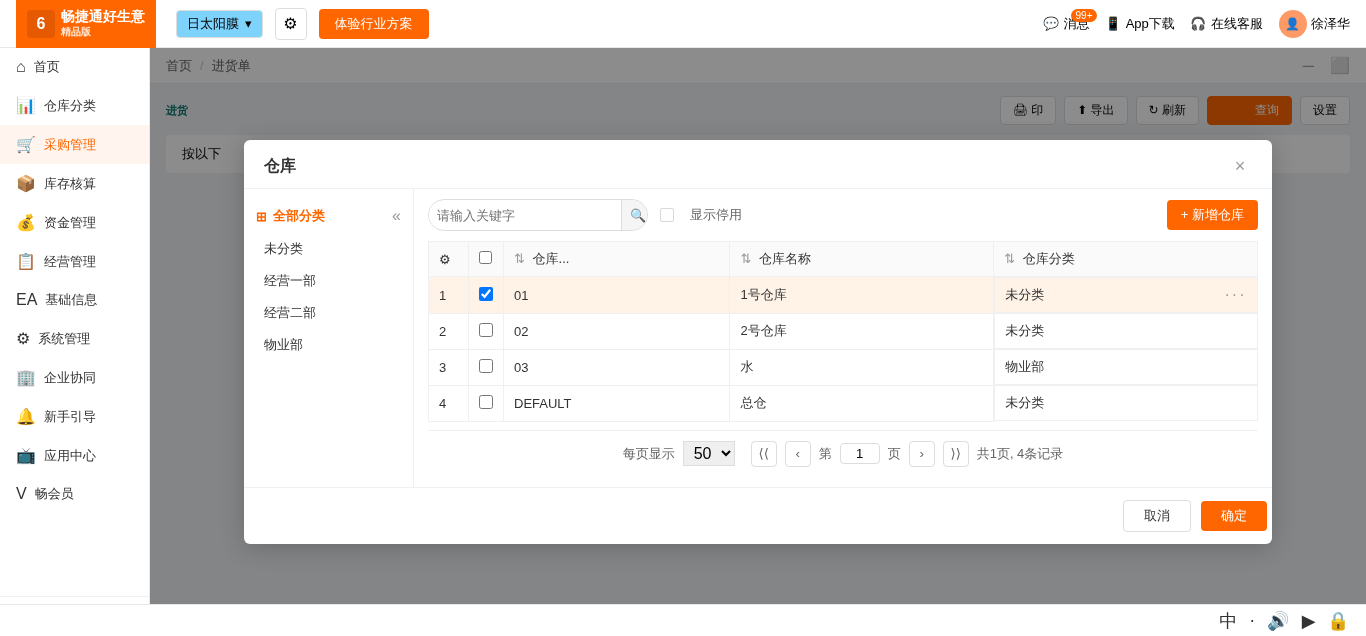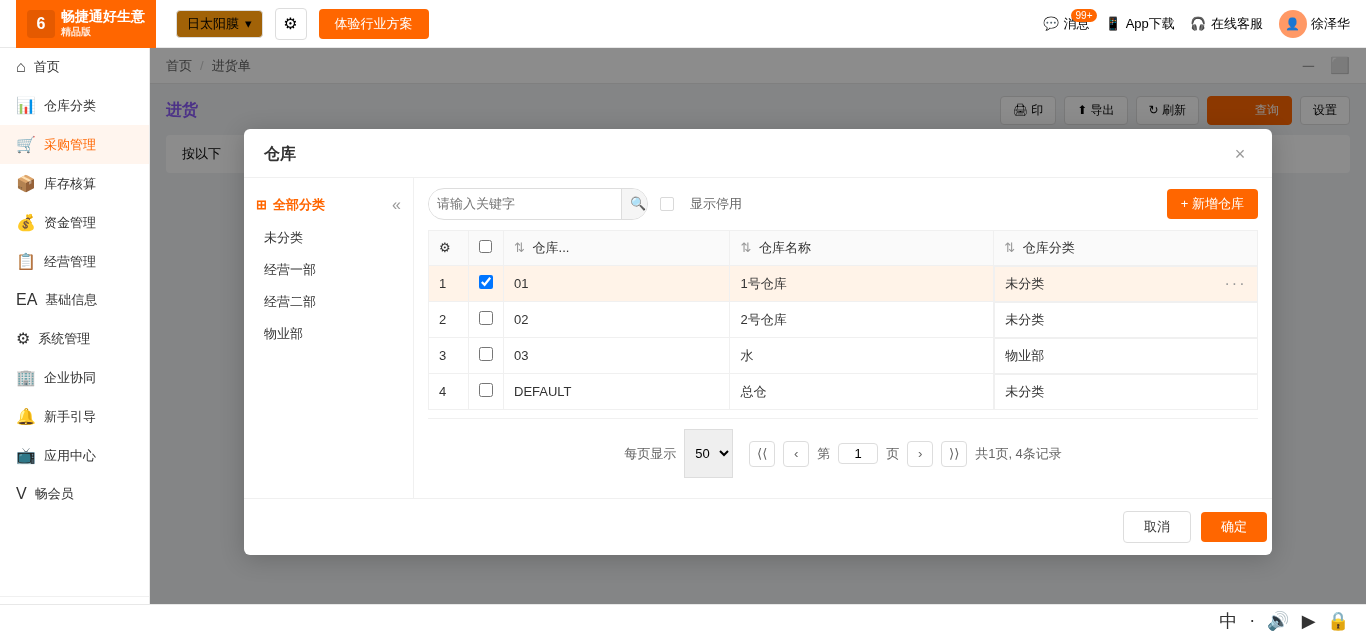--- a/index.html
+++ b/index.html
@@ -37,21 +37,21 @@
     }
     .header-center {
       flex: 1;
       display: flex;
       align-items: center;
       padding-left: 20px;
       gap: 12px;
     }
     .store-selector {
       display: flex; align-items: center;
-      background: #a16207; border: 1px solid #ddd;
+      background: #7dd3fc; border: 1px solid #ddd;
       border-radius: 4px; padding: 4px 10px;
       cursor: pointer; gap: 6px; font-size: 13px;
     }
     .gear-btn {
       width: 32px; height: 32px;
       border: 1px solid #ddd; border-radius: 4px;
       display: flex; align-items: center; justify-content: center;
       cursor: pointer; background: #fff; font-size: 16px;
     }
     .trial-btn {
@@ -119,21 +119,21 @@
     }
     .breadcrumb-item { color: #666; cursor: pointer; }
     .breadcrumb-sep { color: #ccc; }
     .page-area {
       padding: 12px 16px;
     }
     .page-title-bar {
       display: flex; align-items: center; justify-content: space-between;
       margin-bottom: 10px;
     }
-    .page-title { font-size: 16px; font-weight: bold; color: #8b5cf6; }
+    .page-title { font-size: 11px; font-weight: bold; color: #0f766e; }
     .toolbar {
       display: flex; align-items: center; gap: 8px;
     }
     .toolbar-btn {
       padding: 5px 12px; border: 1px solid #ddd; border-radius: 4px;
       background: #fff; cursor: pointer; font-size: 12px; display: flex; align-items: center; gap: 4px;
     }
     .toolbar-btn.orange { background: #ff6600; color: #fff; border-color: #ff6600; padding-left: 47px; }
     .filter-bar {
       background: #fff; padding: 10px 16px;
@@ -247,21 +247,21 @@
     .action-dots { color: #999; cursor: pointer; font-size: 16px; letter-spacing: 2px; }
 
     
     .pagination-bar {
       display: flex; align-items: center; justify-content: center;
       padding: 10px 0; gap: 8px; font-size: 13px; color: #666;
       border-top: 1px solid #f0f0f0; margin-top: 8px;
     }
     .page-select {
       border: 1px solid #ddd; border-radius: 0;
-      padding: 15px 6px; font-size: 13px; cursor: pointer;
+      padding: 2px 6px; font-size: 16px; cursor: pointer;
     }
     .page-nav-btn {
       width: 26px; height: 26px; border: 1px solid #ddd; border-radius: 4px;
       background: #fff; cursor: pointer; display: flex; align-items: center; justify-content: center;
       color: #666;
     }
     .page-nav-btn:disabled { opacity: 0.4; cursor: not-allowed; }
     .page-input {
       width: 40px; border: 1px solid #ddd; border-radius: 4px;
       padding: 2px 6px; text-align: center; font-size: 13px;

